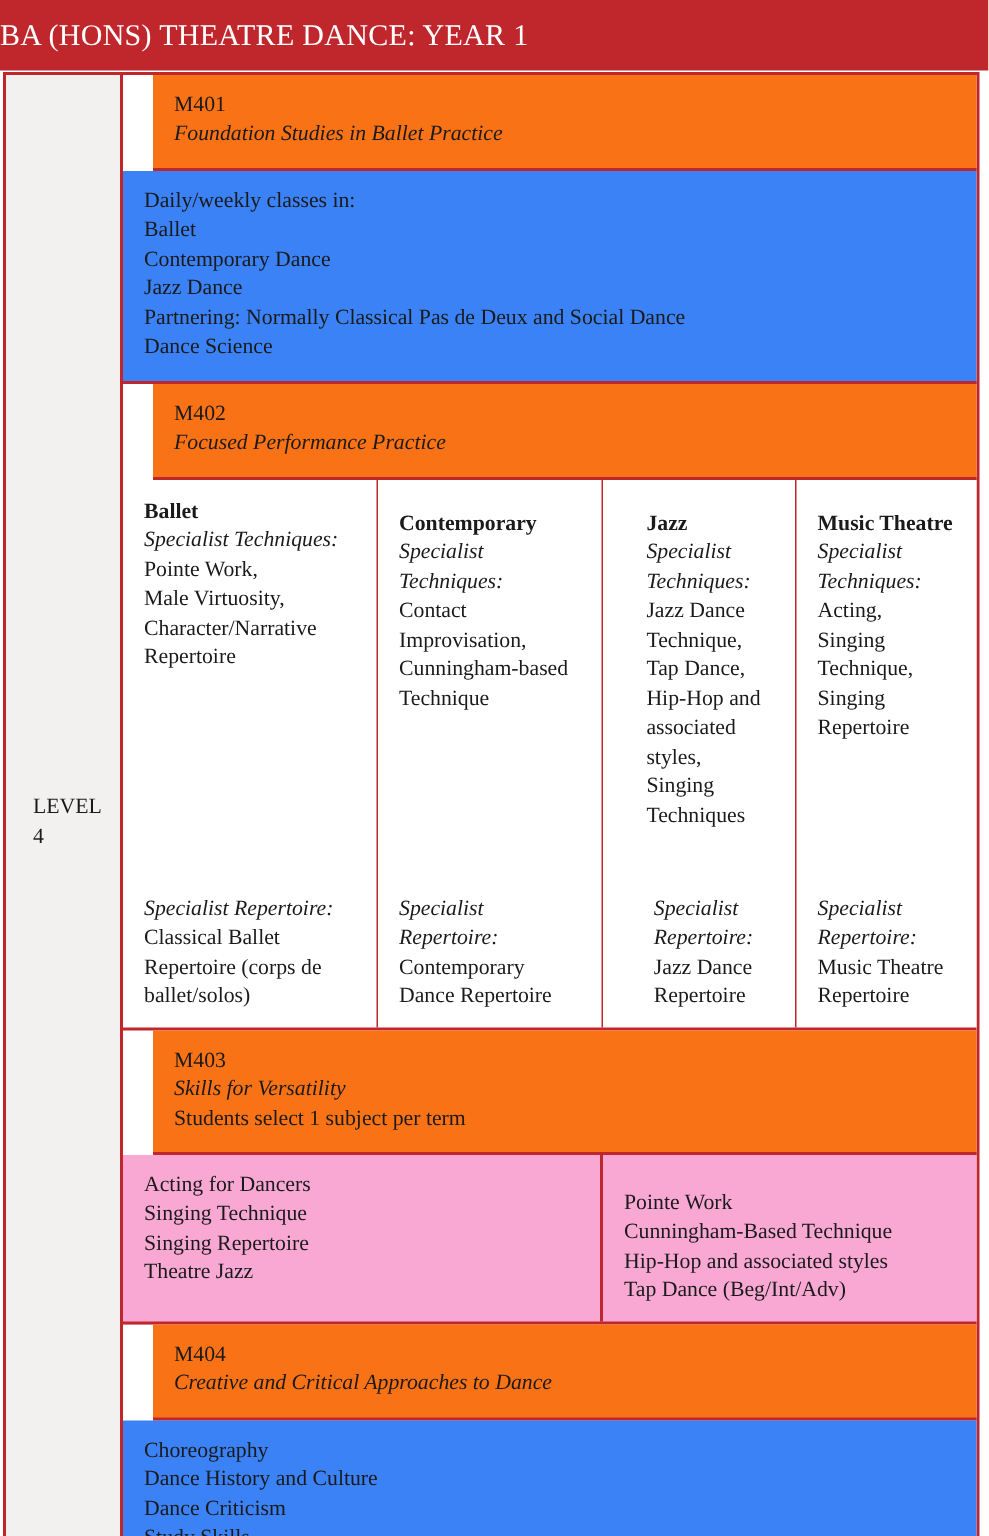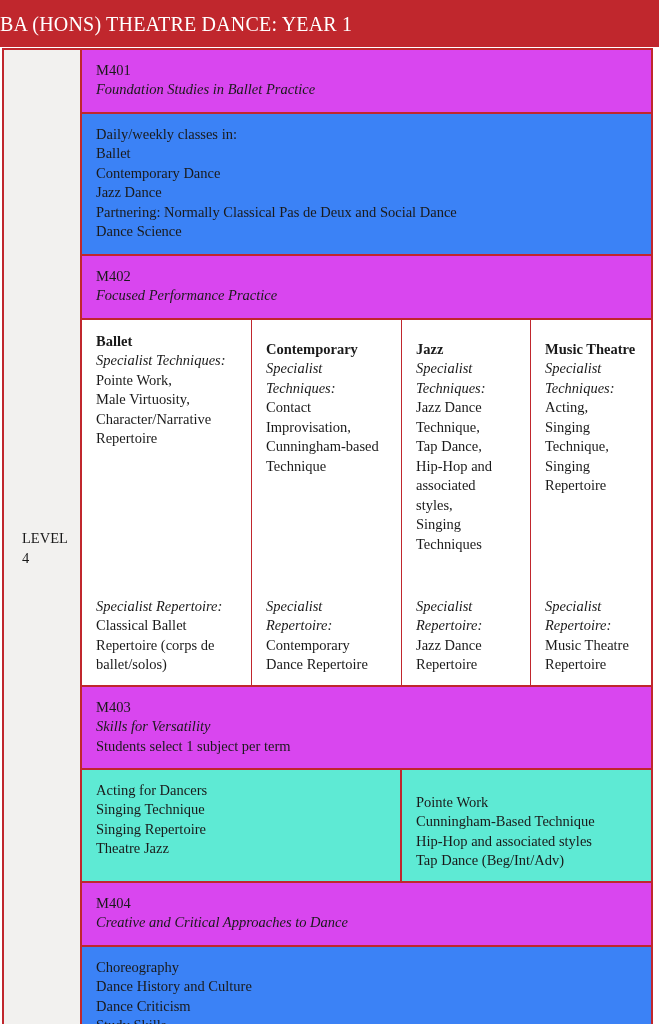--- a/index.html
+++ b/index.html
@@ -76,22 +76,23 @@
     min-width: 0;
   }
 
   .row {
     box-sizing: border-box;
     border-bottom: 2px solid #c0272d;
   }
   .row.last { border-bottom: none; }
 
   .row.module {
-    background: #d946ef;
+    background: #f97316;
     padding: 11px 0 12px 14px;
+    margin-left: 20px;
   }
   .row.body {
     background: #3b82f6;
     padding: 11px 0 12px 14px;
   }
 
   .mod-code {
     font-size: 14.5px;
     line-height: 1.34;
   }
@@ -123,40 +124,40 @@
     box-sizing: border-box;
     border-right: 1.5px solid #c0272d;
     padding: 12px 8px 10px 14px;
     display: flex;
     flex-direction: column;
     font-size: 14.5px;
     line-height: 1.345;
   }
   .spec-col.c1 { width: 170px; flex: 0 0 170px; }
   .spec-col.c2 { width: 150px; flex: 0 0 150px; padding-top: 20px; }
-  .spec-col.c3 { width: 129px; flex: 0 0 129px; padding-top: 20px; }
+  .spec-col.c3 { width: 129px; flex: 0 0 129px; padding-top: 20px; align-items: center; }
   .spec-col.c4 { flex: 1 1 auto; padding-top: 20px; border-right: none; justify-content: space-between; }
 
   .spec-name {
     font-weight: bold;
   }
   .spec-sub {
     font-style: italic;
   }
   .spec-list {
     white-space: pre-line;
   }
   .spec-block-top { flex: 0 0 auto; }
   .spec-spacer { flex: 1 1 auto; min-height: 6px; }
   .spec-block-bottom { flex: 0 0 auto; }
 
   
   .split-row {
     display: flex;
-    background: #5eead4;
+    background: #f9a8d4;
     box-sizing: border-box;
     border-bottom: 2px solid #c0272d;
     min-height: 99px;
     justify-content: center;
   }
   .split-left {
     width: 320px;
     flex: 0 0 320px;
     box-sizing: border-box;
     border-right: 2px solid #c0272d;

